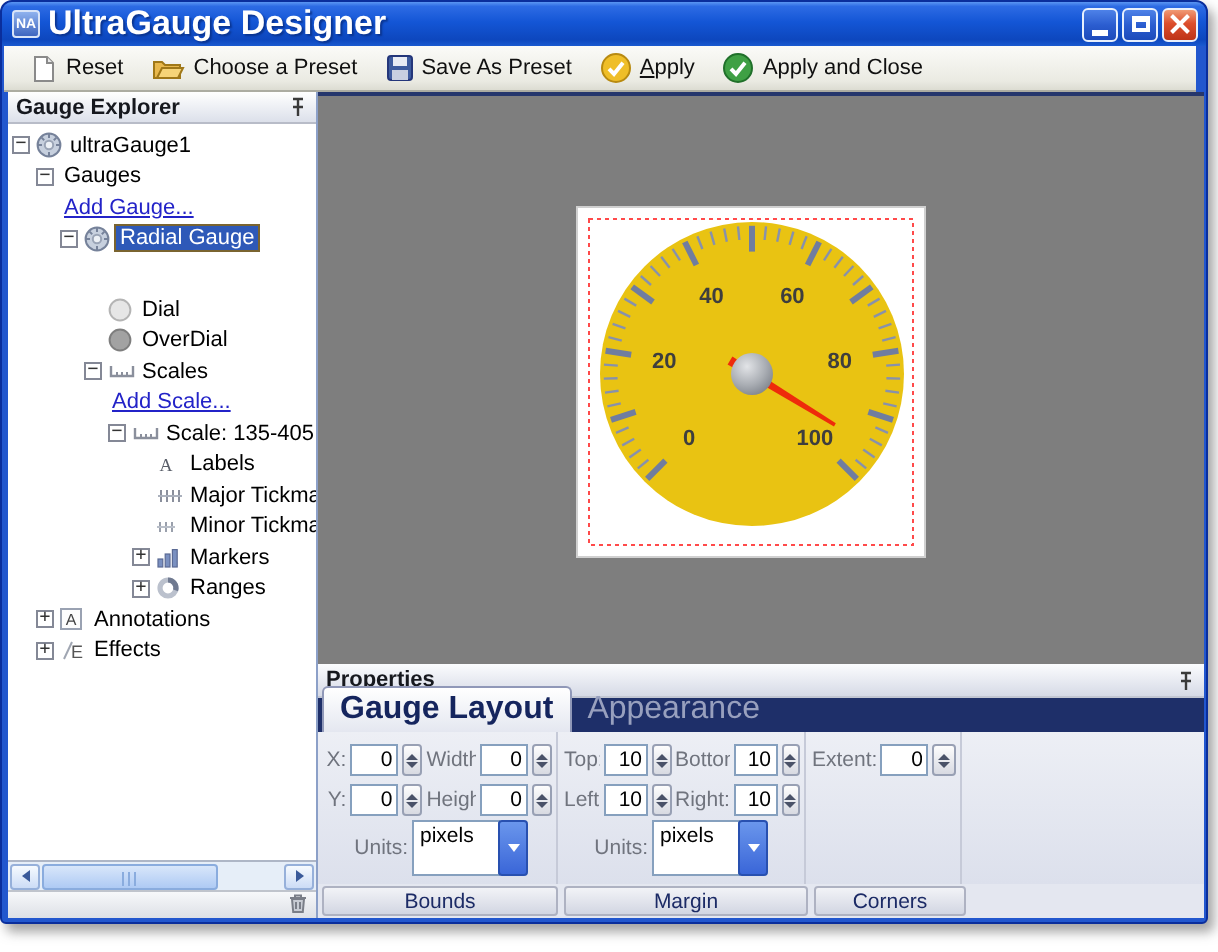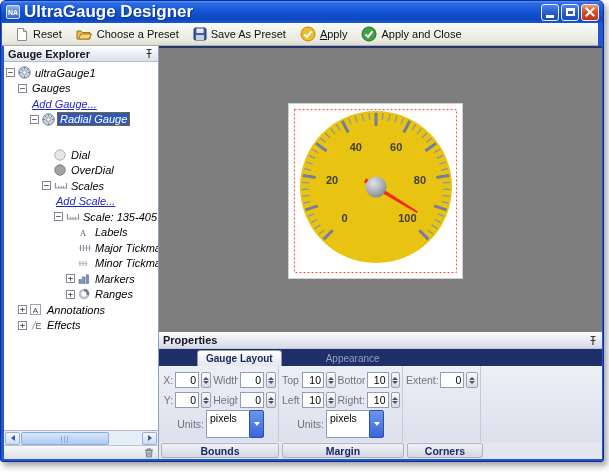--- a/index.html
+++ b/index.html
@@ -48,21 +48,21 @@
   .panel-header{height:16px;flex:0 0 auto;background:linear-gradient(#FFFFFF,#DCE0EA);
     border-bottom:1px solid #B8BCC8;display:flex;align-items:center;padding:0 4px;}
   .panel-header .cap{font-size:11px;font-weight:bold;color:#16181E;flex:1;}
   .pin{width:10px;height:12px;display:flex;align-items:center;justify-content:center;}
   .tree{flex:1;overflow:hidden;padding-top:3px;background:#fff;position:relative;}
   .trow{height:15.5px;display:flex;align-items:center;white-space:nowrap;overflow:hidden;font-size:11px;color:#000;}
   .exp{width:9px;height:9px;flex:0 0 auto;border:1px solid #848896;background:#fff;color:#333;
     font-size:9px;line-height:7px;text-align:center;margin-right:3px;font-family:"DejaVu Sans Mono",monospace;}
   .expspace{width:12px;flex:0 0 auto;}
   .ticon{width:15px;flex:0 0 auto;display:flex;align-items:center;}
-  .tlabel{padding:0 2px;font-style:italic;}
+  .tlabel{padding:0 2px;}
   .tlink{color:#2323C8;text-decoration:underline;}
   .tsel{background:#2E59B8;color:#fff;border:1px solid #7A6430;padding:0 2px;}
   .hscroll{flex:0 0 auto;height:15px;background:#E6EEF8;border-top:1px solid #AEB6C6;display:flex;align-items:center;}
   .sarrow{width:15px;height:13px;margin:0 1px;border:1px solid #96B0DA;border-radius:2px;
     background:linear-gradient(#F6FAFE,#CCDCF6);display:flex;align-items:center;justify-content:center;}
   .tri-l{width:0;height:0;border-top:3px solid transparent;border-bottom:3px solid transparent;border-right:4px solid #3A5A9A;}
   .tri-r{width:0;height:0;border-top:3px solid transparent;border-bottom:3px solid transparent;border-left:4px solid #3A5A9A;}
   .sthumb{width:88px;height:13px;border:1px solid #8AACDE;border-radius:2px;
     background:linear-gradient(#D8E6FA,#AECAF4);position:relative;}
   .sthumb:after{content:"";position:absolute;left:50%;top:3px;width:8px;height:7px;margin-left:-4px;
@@ -73,21 +73,21 @@
 
   
   .rightpane{position:absolute;left:155px;top:0;width:443px;height:413px;border-top:2px solid #25366C;}
   .preview{position:absolute;left:0;top:0;width:443px;height:284px;background:#7E7E7E;}
   .gaugebox{position:absolute;left:129px;top:55px;width:175px;height:176px;}
 
   
   .props{position:absolute;left:0;top:284px;width:443px;height:127px;background:#E3E6F0;display:flex;flex-direction:column;}
   .props .panel-header{background:linear-gradient(#FBFCFE,#D6DAE6);border-bottom:1px solid #C2C6D2;height:17px;}
   .tabstrip{height:17px;flex:0 0 auto;background:#1E2F69;display:flex;align-items:flex-end;padding-left:2px;}
-  .tab{font-size:10px;padding:2px 8px 2px;border-radius:3px 3px 0 0;margin-left:36px;}
+  .tab{font-size:16px;padding:2px 8px 2px;border-radius:3px 3px 0 0;}
   .tab.active{background:linear-gradient(#FFFFFF,#E4E7F0);border:1px solid #9098B8;border-bottom:none;
     font-weight:bold;color:#15255E;}
   .tab.inactive{color:#98A0BE;}
   .fields{flex:1;background:linear-gradient(#EDEFF5,#DCE0EC);display:flex;}
   .fgroup{padding:4px 2px 0 3px;border-right:1px solid #C6CAD8;}
   .fgroup.bounds{width:120px;}
   .fgroup.margin{width:124px;}
   .fgroup.corners{width:78px;}
   .ffiller{flex:1;}
   .frow{display:flex;align-items:center;height:20px;gap:2px;}
@@ -99,21 +99,21 @@
   .spin .up{width:0;height:0;border-left:3px solid transparent;border-right:3px solid transparent;border-bottom:3px solid #4A5268;}
   .spin .dn{width:0;height:0;border-left:3px solid transparent;border-right:3px solid transparent;border-top:3px solid #4A5268;}
   .combo{display:flex;height:28px;}
   .combo .cfield{width:44px;border:1px solid #86A0BE;background:#fff;font-size:10.5px;padding:1px 3px;
     white-space:nowrap;overflow:hidden;}
   .combo .cbtn{width:15px;border:1px solid #2850B0;border-radius:2px;margin-left:-1px;
     background:linear-gradient(#6A96EC,#3A66D8);display:flex;align-items:center;justify-content:center;}
   .combo .chev{width:0;height:0;border-left:3.5px solid transparent;border-right:3.5px solid transparent;border-top:4.5px solid #fff;}
   .gfooter{flex:0 0 auto;height:17px;background:#E4E7F0;display:flex;gap:3px;padding:1px 2px;}
   .gbtn{border:1px solid #AEB2C2;border-radius:2px;background:linear-gradient(#F2F3F7,#D2D6E2);
-    font-size:10.5px;font-weight:bold;color:#1C2B66;display:flex;align-items:center;justify-content:center;}
+    font-size:10.5px;font-weight:normal;color:#1C2B66;display:flex;align-items:center;justify-content:center;}
   .gbtn.b1{width:118px;} .gbtn.b2{width:122px;} .gbtn.b3{width:76px;}
 </style>
 </head>
 <body>
 
 <div class="window">
 
   <div class="titlebar">
     <div class="app-icon">NA</div>
     <div class="title-text">UltraGauge Designer</div>

